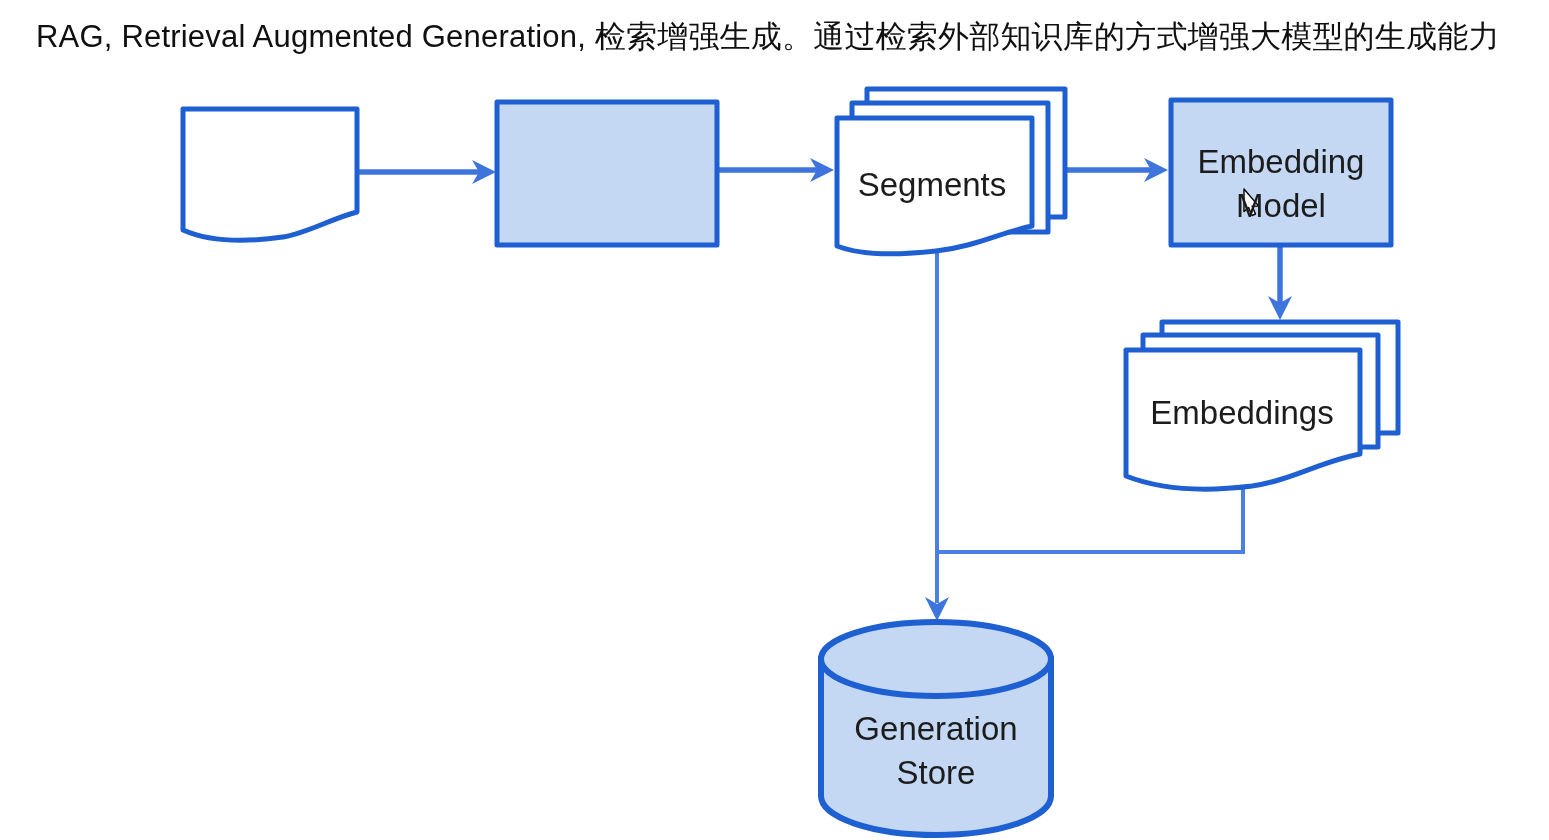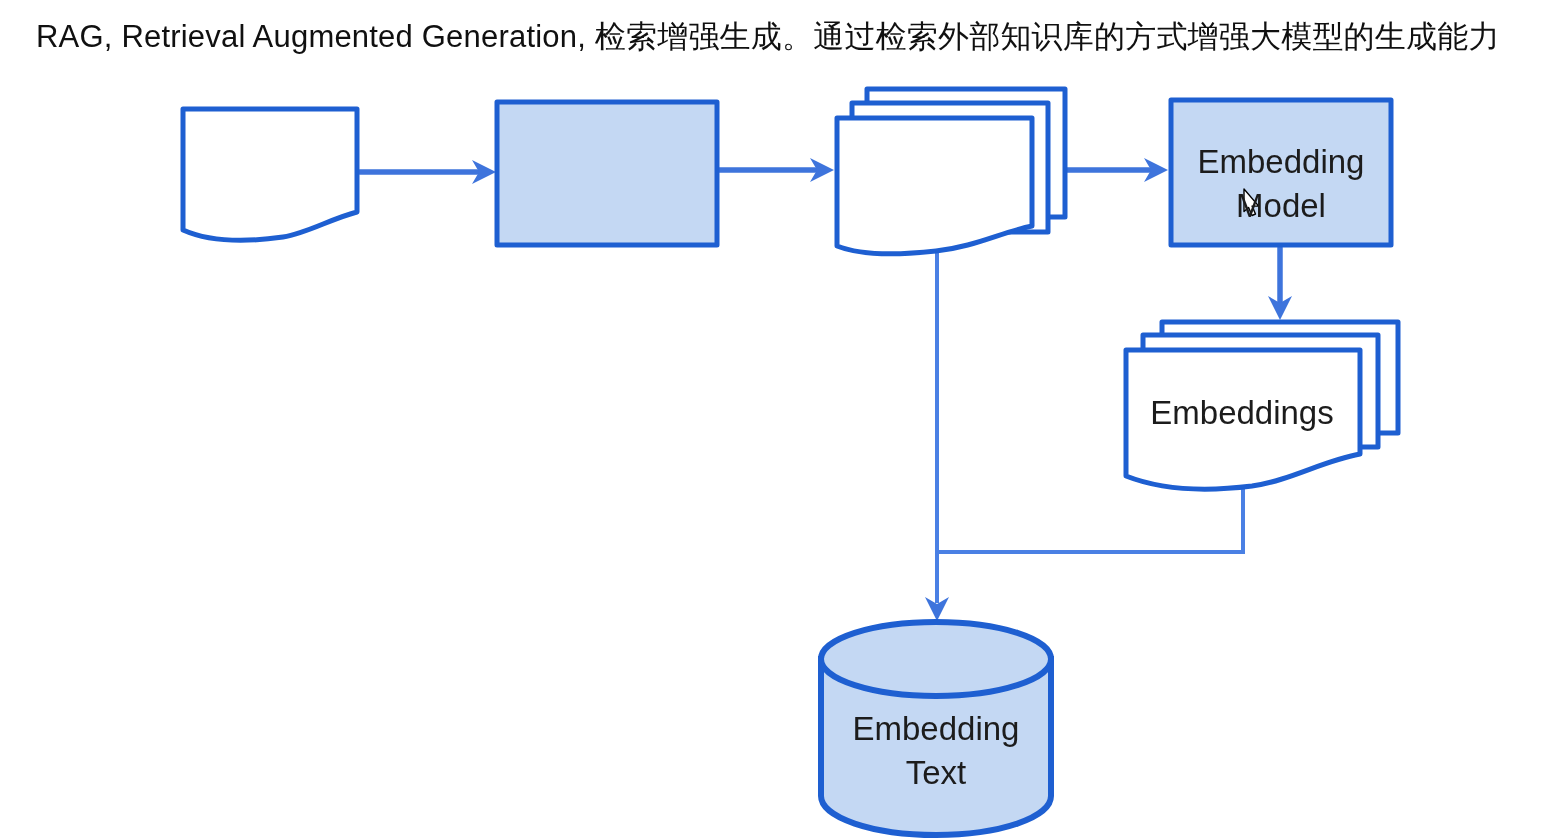--- a/index.html
+++ b/index.html
@@ -89,20 +89,21 @@
     <g>
       <path class="cyl" d="M821,659 L821,796 A115,39 0 0 0 1051,796 L1051,659 Z"></path>
       <ellipse class="cyl" cx="936" cy="659" rx="115" ry="37"></ellipse>
     </g>
 
     <path class="cursor-glyph" d="M1244 189 v 22.6 l 4.6 -4.1 l 3.4 8 l 3.5 -1.5 l -3.4 -7.9 h 6.6 Z"></path>
   </svg>
 
 
 
+  <div class="node-label" style="left:932px;top:185px">Segments</div>
 
   <div class="node-label wrap" style="left:1281px;top:184px">Embedding Model</div>
 
   <div class="node-label" style="left:1242px;top:413px">Embeddings</div>
 
-  <div class="node-label wrap" style="left:936px;top:751px">Embedding Text</div>
+  <div class="node-label wrap" style="left:936px;top:751px">Generation Store</div>
 
 </div>
 
 </body></html>

